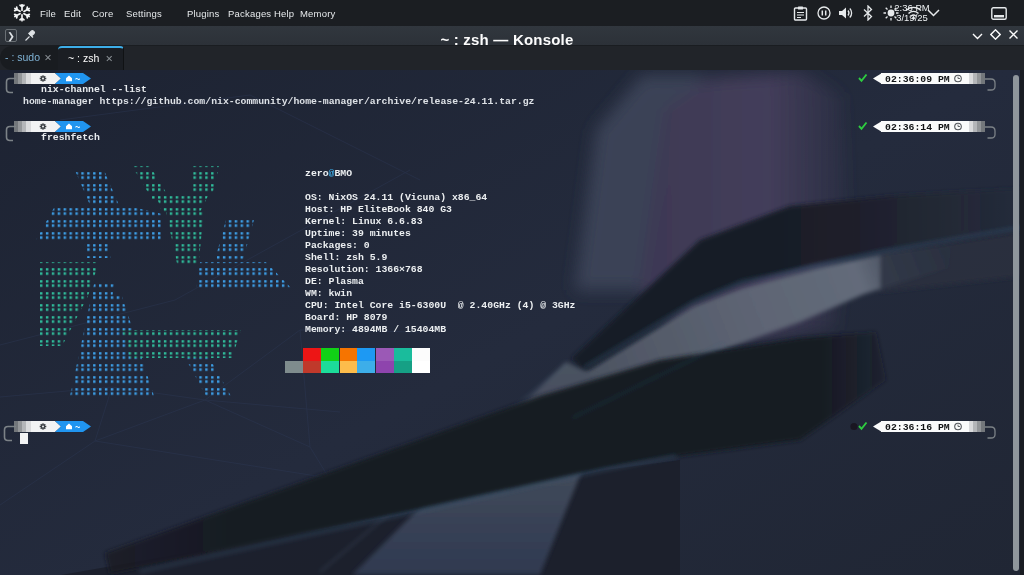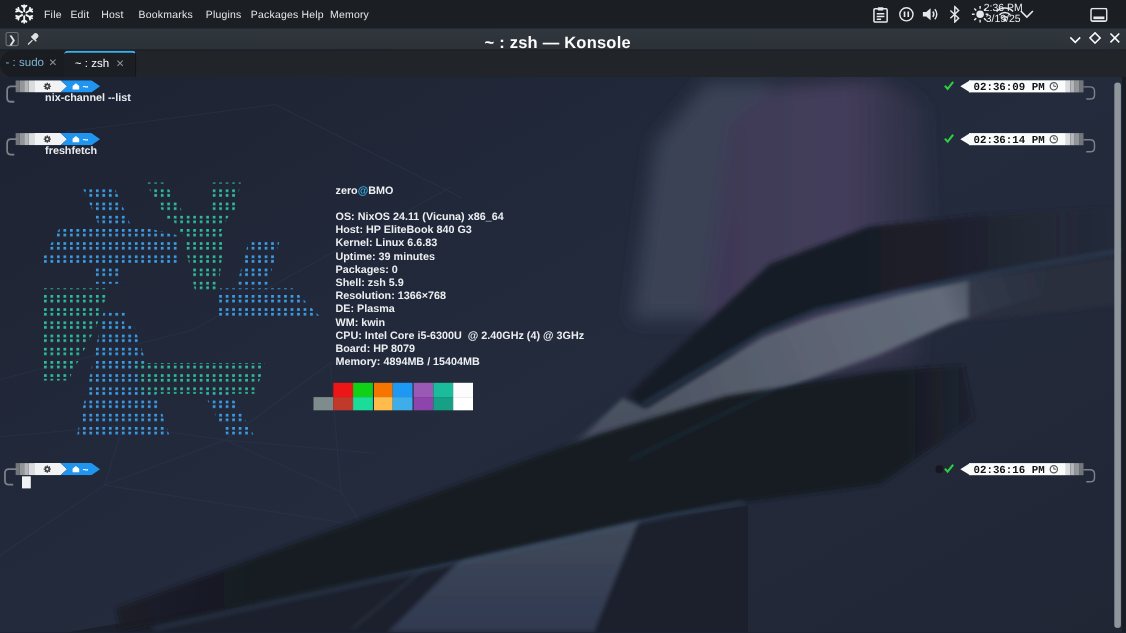--- a/index.html
+++ b/index.html
@@ -1,19 +1,19 @@
 <!DOCTYPE html>
 <html><head>
 <meta charset="utf-8">
 <style>
   html,body{margin:0;padding:0;width:1024px;height:575px;overflow:hidden;background:#1d2332;}
   *{box-sizing:border-box;}
   .abs{position:absolute;}
   body{font-family:"Liberation Sans",sans-serif;position:relative;}
-  .mono{font-family:Liberation Sans, sans-serif;font-size:9.8px;line-height:12px;white-space:pre;padding-left:20px;}
+  .mono{font-family:Liberation Mono, monospace;font-size:9.8px;line-height:12px;white-space:pre;padding-left:20px;}
   #panel{left:0;top:0;width:1024px;height:26px;background:#1b1e22;z-index:30;}
   .menuitem{position:absolute;top:0;height:26px;line-height:27px;color:#e6e9eb;font-size:9.5px;letter-spacing:0.2px;}
   #titlebar{left:0;top:26px;width:1024px;height:20px;background:linear-gradient(#31373e,#2c3138);z-index:30;border-bottom:1px solid #1a1d21;}
   #tabbar{left:0;top:46px;width:1024px;height:24px;background:#212429;z-index:30;}
   #term{left:0;top:70px;width:1024px;height:505px;z-index:10;}
   .trow{position:absolute;color:#dfe3e8;}
   .bold{font-weight:bold;}
 </style>
 </head>
 <body>
@@ -110,22 +110,22 @@
   </g>
 
 </svg>
 
 <div class="abs" id="panel">
   <svg class="abs" style="left:13px;top:4px" width="18" height="18" viewBox="0 0 18 18">
     <path d="M9.0,6.2 L9.0,0.3 M9.0,2.9 L7.0,1.2 M9.0,2.9 L11.0,1.2 M11.0,7.4 L16.1,4.4 M13.8,5.7 L14.3,3.1 M13.8,5.7 L16.3,6.6 M11.0,9.7 L16.1,12.6 M13.8,11.3 L16.3,10.4 M13.8,11.3 L14.3,13.9 M9.0,10.8 L9.0,16.7 M9.0,14.1 L11.0,15.8 M9.0,14.1 L7.0,15.8 M7.0,9.7 L1.9,12.6 M4.2,11.3 L3.7,13.9 M4.2,11.3 L1.7,10.4 M7.0,7.3 L1.9,4.4 M4.2,5.7 L1.7,6.6 M4.2,5.7 L3.7,3.1" stroke="#f2f4f5" stroke-width="1.7" stroke-linecap="round" fill="none"></path>
   </svg>
   <div class="menuitem" style="left:40px">File</div>
   <div class="menuitem" style="left:64px">Edit</div>
-  <div class="menuitem" style="left:92px">Host</div>
-  <div class="menuitem" style="left:126px">Bookmarks</div>
+  <div class="menuitem" style="left:92px">Core</div>
+  <div class="menuitem" style="left:126px">Settings</div>
   <div class="menuitem" style="left:187px">Plugins</div>
   <div class="menuitem" style="left:228px">Packages</div>
   <div class="menuitem" style="left:274px">Help</div>
   <div class="menuitem" style="left:300px">Memory</div>
 
   <svg class="abs" style="left:793px;top:6px" width="15" height="15" viewBox="0 0 15 15">
     <rect x="1.5" y="2" width="12" height="12" rx="1" fill="none" stroke="#e6e9eb" stroke-width="1.4"></rect>
     <rect x="5" y="0.5" width="5" height="3" rx="0.5" fill="#e6e9eb"></rect>
     <path d="M4,6.5 H11 M4,9 H11 M4,11.5 H8" stroke="#e6e9eb" stroke-width="1.2"></path>
   </svg>
@@ -222,20 +222,21 @@
     <circle cx="102" cy="6.5" r="3.3" fill="none" stroke="#55595e" stroke-width="1.1"></circle>
     <path d="M102,4.6 V6.5 H104" stroke="#55595e" stroke-width="0.9" fill="none"></path>
     <rect x="113" y="1" width="4" height="11" fill="#dadbdd"></rect>
     <rect x="117" y="1" width="4" height="11" fill="#b4b6b9"></rect>
     <rect x="121" y="1" width="4" height="11" fill="#939699"></rect>
     <rect x="125" y="1" width="4" height="11" fill="#73777b"></rect>
     <path d="M129,7 H135 Q139,7 139,11 V14.5 Q139,18 135,18 H131.5" stroke="#7c8287" stroke-width="1.3" fill="none"></path>
   </svg>
 
   <div class="trow mono bold" style="left:21px;top:14px;color:#e9ecef">nix-channel --list</div>
+  <div class="trow mono bold" style="left:3px;top:26px;color:#dde1e6">home-manager https://github.com/nix-community/home-manager/archive/release-24.11.tar.gz</div>
 
   <svg class="abs badge2" style="left:14px;top:51px" width="80" height="11" viewBox="0 0 80 11">
     <rect x="0" y="0" width="4" height="11" fill="#73777b"></rect>
     <rect x="4" y="0" width="4" height="11" fill="#939699"></rect>
     <rect x="8" y="0" width="4" height="11" fill="#b4b6b9"></rect>
     <rect x="12" y="0" width="5" height="11" fill="#dadbdd"></rect>
     <polygon points="17,0 41,0 47,5.5 41,11 17,11" fill="#f2f3f4"></polygon>
     <g fill="#3c4045">
       <circle cx="29" cy="5.5" r="2.3"></circle>
       <g stroke="#3c4045" stroke-width="1.3">

